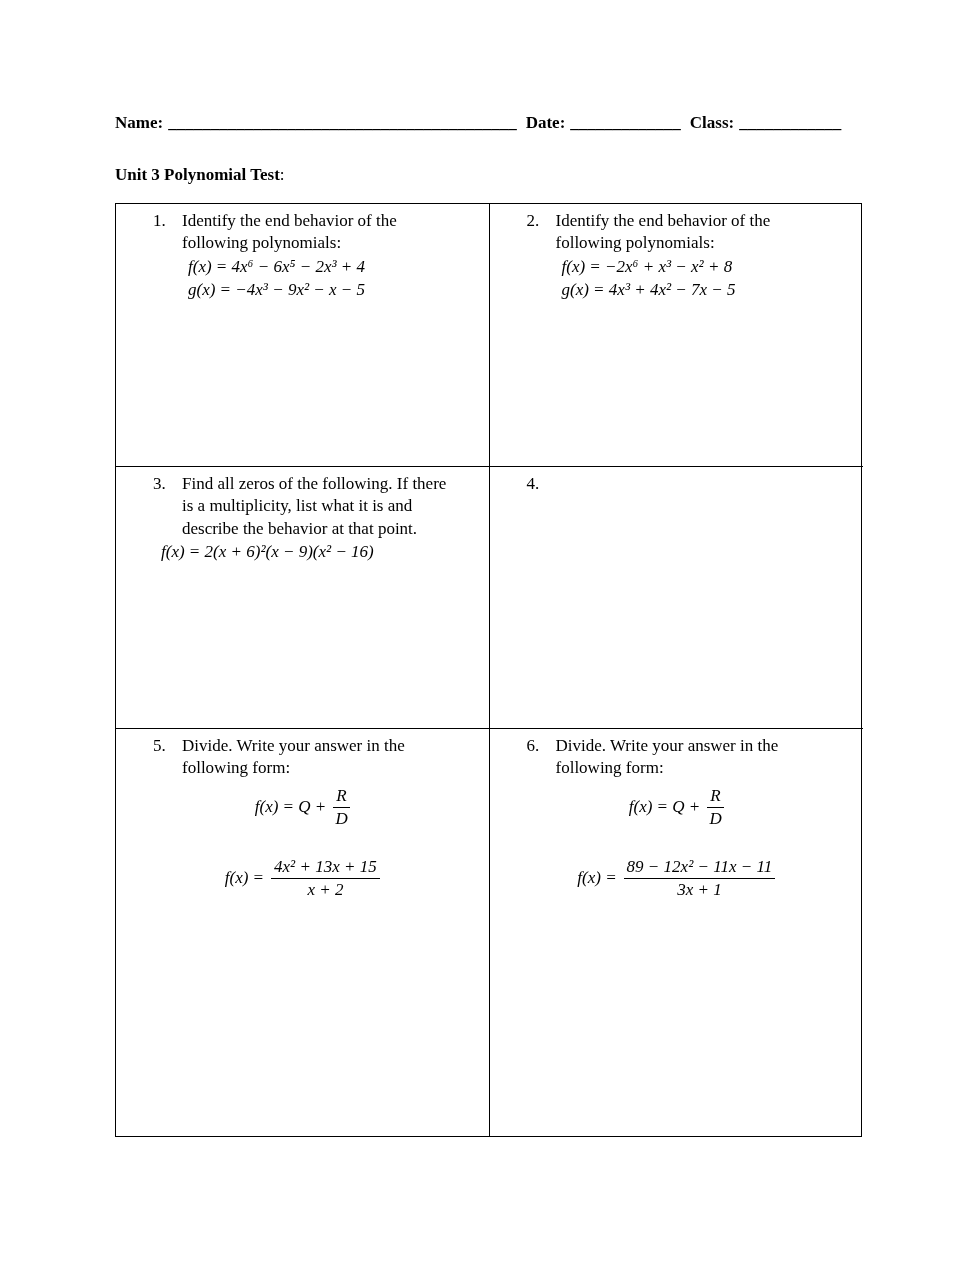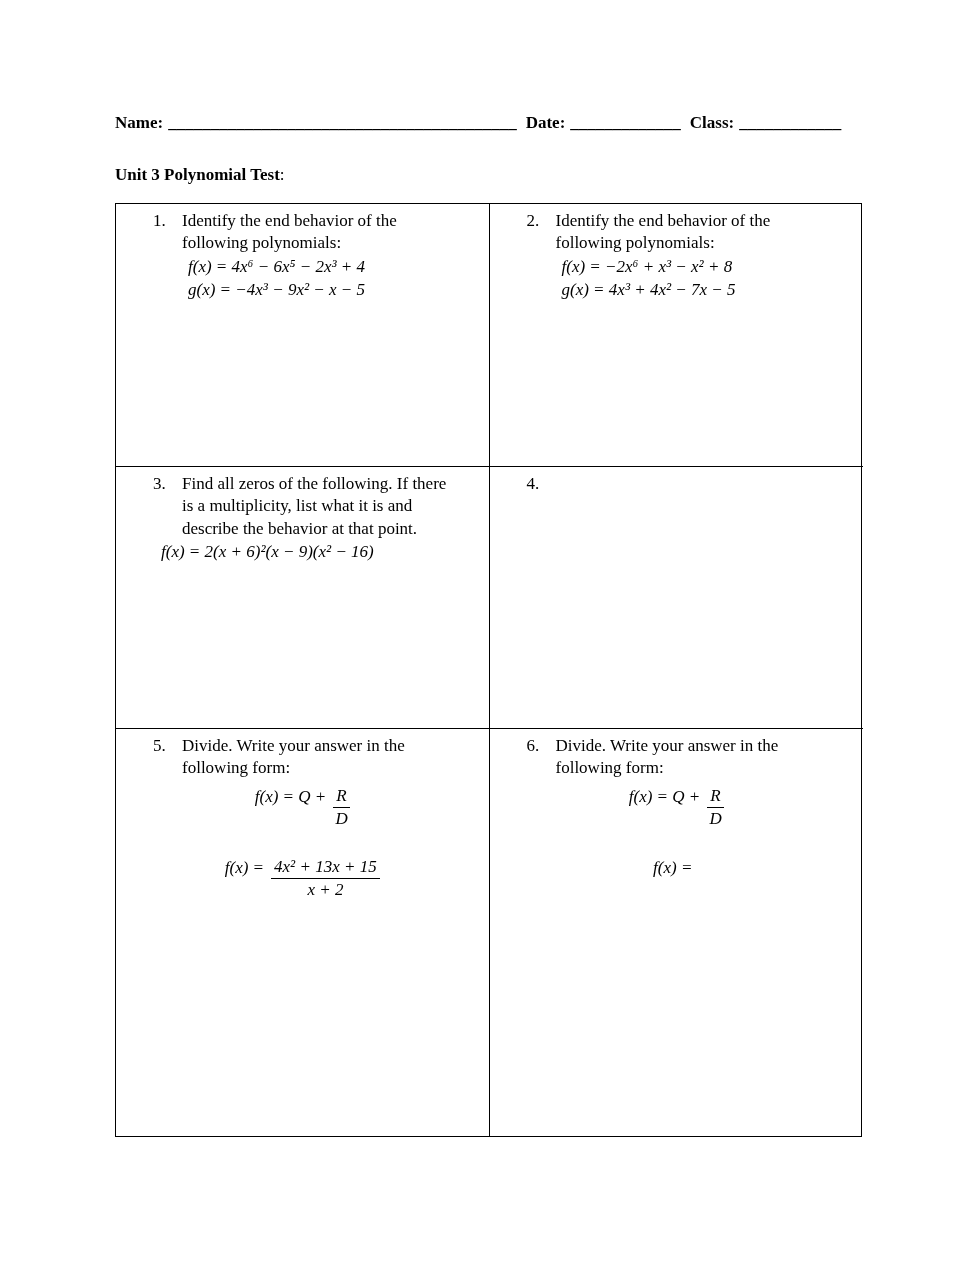--- a/index.html
+++ b/index.html
@@ -32,21 +32,21 @@
   .cell { padding:6px 10px 0 10px; overflow:hidden; line-height:22.4px; }
   .cell.br { border-right:1px solid #000; }
   .cell.bb { border-bottom:1px solid #000; }
   .prob { display:flex; margin-left:27px; }
   .pnum { flex:0 0 29px; width:29px; }
   .ptext { white-space:pre-line; }
   .eq { font-style:italic; margin-left:6px; margin-top:1px; }
   .eq-out { margin-left:-21px; }
   .vals { margin-left:8px; margin-top:1px; }
   .mathline {
-    display:flex; justify-content:center; align-items:flex-start;
+    display:flex; justify-content:center; align-items:center;
     font-style:italic;
   }
   .mathline .prefix { margin-right:7px; }
   .frac {
     display:inline-flex; flex-direction:column;
     text-align:center; line-height:1.18;
   }
   .fnum { border-bottom:1px solid #000; padding:0 3px 1px 3px; }
   .fden { padding-top:1px; }
   .form-line { margin-top:6px; }
@@ -148,17 +148,21 @@
       </div>
       <div class="mathline form-line">
         <span class="prefix">f(x) = Q +</span>
         <span class="frac">
           <span class="fnum">R</span>
           <span class="fden">D</span>
         </span>
       </div>
       <div class="mathline div-line">
         <span class="prefix">f(x) =</span>
+        <span class="frac">
+          <span class="fnum">89 − 12x² − 11x − 11</span>
+          <span class="fden">3x + 1</span>
+        </span>
       </div>
     </div>
 
   </div>
 </div>
 
 </body></html>

